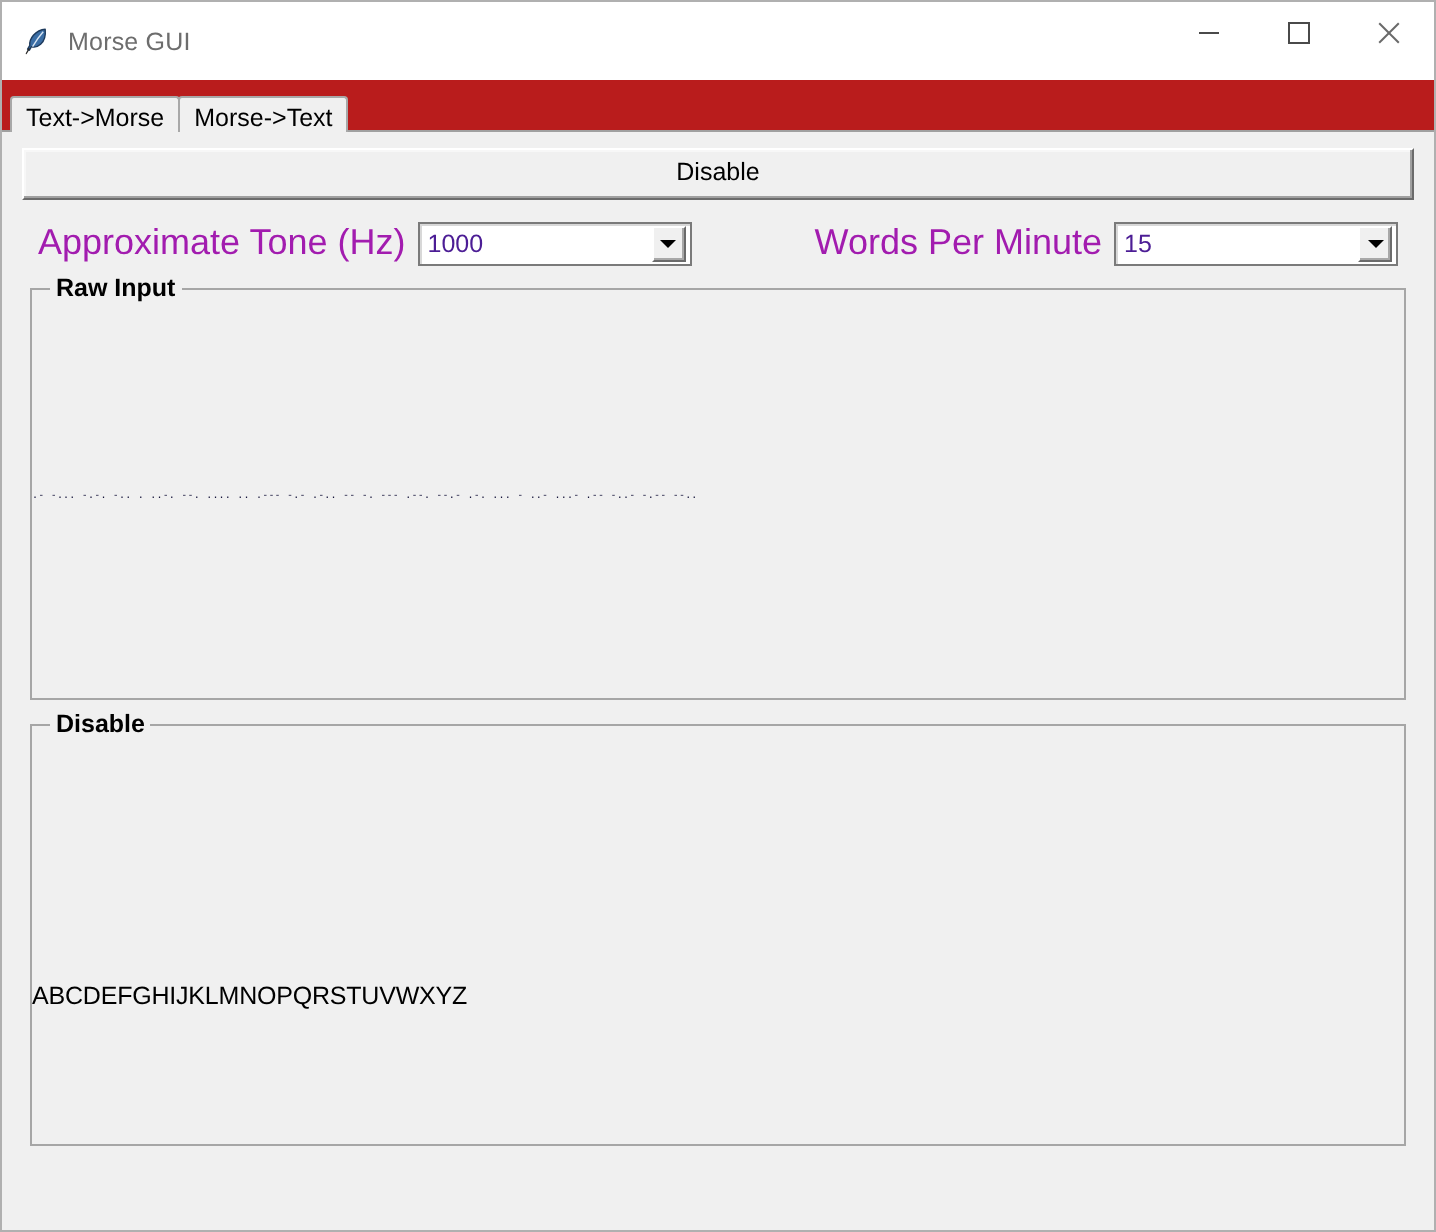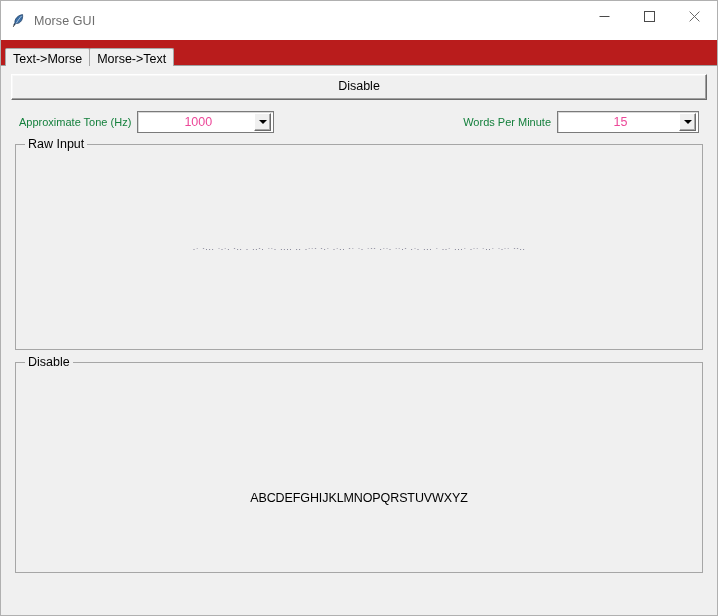--- a/index.html
+++ b/index.html
@@ -147,44 +147,43 @@
     padding: 9px 18px 0 18px;
     height: 34px;
     box-sizing: border-box;
   }
   .opt-group {
     display: flex;
     align-items: center;
   }
   .opt-group.right { margin-left: auto; }
   .opt-label {
-    font-size: 11px;
-    color: #15803d;
+    font-size: 18px;
+    color: #a21caf;
     margin-right: 6px;
     white-space: nowrap;
   }
   .combo {
     position: relative;
     display: flex;
     align-items: center;
     background: #ffffff;
     border: 1px solid #7a7a7a;
     box-shadow: inset 1px 1px 0 #d8d8d8;
     height: 22px;
     box-sizing: border-box;
   }
   .combo .combo-value {
     font-size: 12.5px;
-    color: #ec4899;
+    color: #4c1d95;
     padding-left: 4px;
     flex: 1 1 auto;
     white-space: nowrap;
     overflow: hidden;
     line-height: 20px;
-    text-align: center;
   }
   .combo-arrow {
     width: 17px;
     height: 18px;
     margin-right: 2px;
     flex: 0 0 auto;
     background: #f0f0f0;
     border-top: 1px solid #ffffff;
     border-left: 1px solid #ffffff;
     border-right: 1px solid #6b6b6b;
@@ -215,27 +214,28 @@
   .groupbox > .gb-title {
     position: absolute;
     top: -8px;
     left: 9px;
     background: #f0f0f0;
     padding: 0 3px;
     font-size: 12.5px;
     color: #000000;
     line-height: 14px;
     white-space: nowrap;
+    font-weight: bold;
   }
   .gb-body {
     background: #f0f0f0;
     height: 100%;
     display: flex;
     align-items: center;
-    justify-content: center;
+    justify-content: flex-start;
     overflow: hidden;
     box-sizing: border-box;
   }
 
   #raw-group { margin-top: 10px; height: 206px; }
   #decoded-group { margin-top: 12px; height: 211px; }
 
   .raw-text {
     font-family: "DejaVu Sans Mono", monospace;
     font-size: 5px;

